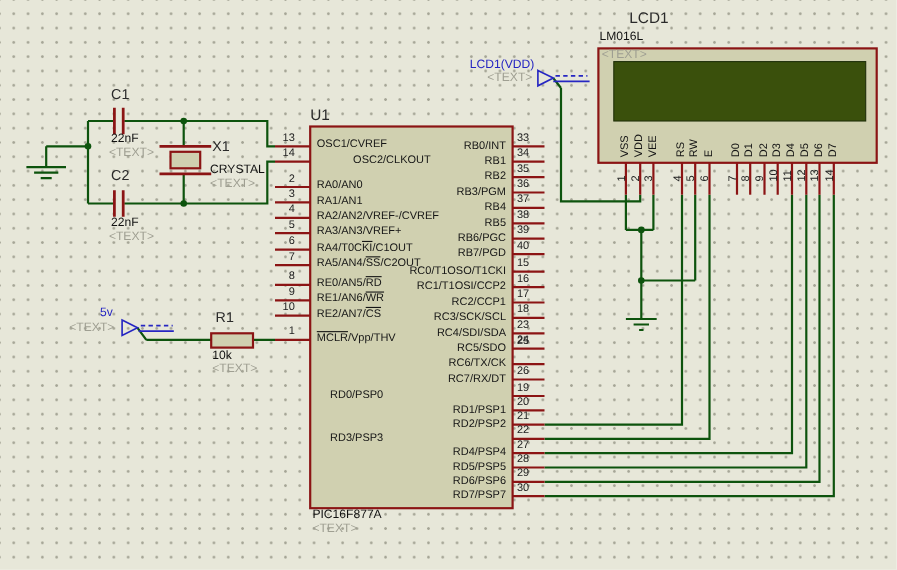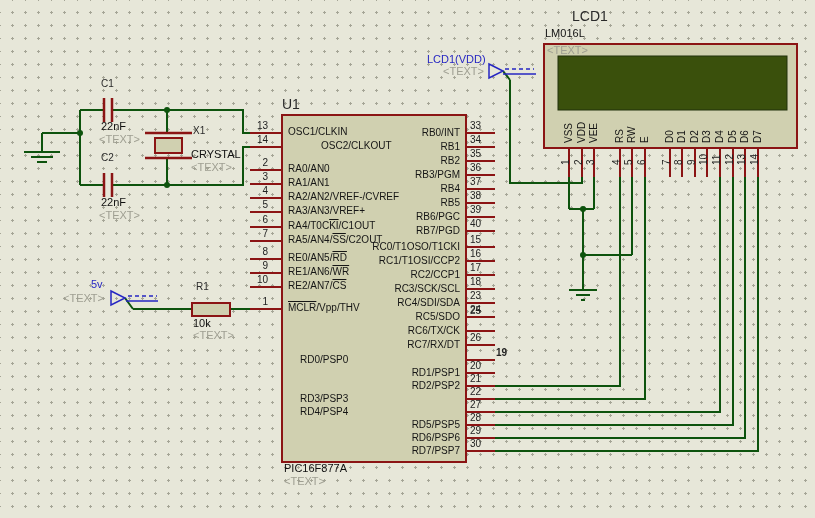--- a/index.html
+++ b/index.html
@@ -13,21 +13,21 @@
   svg{position:absolute;left:0;top:0}
   .wire{stroke:var(--wire);stroke-width:2;fill:none}
   .stub{stroke:var(--comp);stroke-width:2;fill:none}
   .compline{stroke:var(--comp);stroke-width:2.5;fill:none}
   .compbox{stroke:var(--comp);stroke-width:2;fill:var(--fill)}
   .screen{fill:var(--screen);stroke:#20300a;stroke-width:1}
   .dot{fill:var(--wire)}
   .blueline{stroke:var(--blue);stroke-width:1.5;fill:none}
   .lbl{position:absolute;white-space:nowrap;color:#1a1a1a;line-height:1}
   .bigref{font-size:14px;color:#2a2a2a}
-  .ref{font-size:10px;color:#2a2a2a}
+  .ref{font-size:13px;color:#2a2a2a}
   .val{font-size:11px;color:#111}
   .ph{font-size:11px;color:var(--ph)}
   .blue{font-size:11px;color:var(--blue)}
   .pinname{font-size:10px;color:#151515}
   .pinnum{font-size:10px;color:#222}
   .vlabel{transform:rotate(-90deg);transform-origin:0 0}
   .ov{text-decoration:overline}
 </style>
 </head>
 <body>
@@ -155,21 +155,21 @@
   <div class="lbl val" style="left:193px;top:318px">10k</div>
   <div class="lbl ph" style="left:193px;top:330px">&lt;TEXT&gt;</div>
 
   <div class="lbl blue" style="left:91px;top:279px">5v</div>
   <div class="lbl ph" style="left:63px;top:293px">&lt;TEXT&gt;</div>
 
   <div class="lbl blue" style="left:427px;top:54px">LCD1(VDD)</div>
   <div class="lbl ph" style="left:443px;top:66px">&lt;TEXT&gt;</div>
 
 <div class="lbl pinnum" style="left: 230px; top: 121px; width: 38px; text-align: right;">13</div>
-    <div class="lbl pinname" style="left: 288px; top: 127px;"><span>OSC1/CLKIN</span></div>
+    <div class="lbl pinname" style="left: 288px; top: 127px;"><span>OSC1/CVREF</span></div>
     <div class="lbl pinnum" style="left: 230px; top: 135px; width: 38px; text-align: right;">14</div>
     <div class="lbl pinname" style="left: 288px; top: 141px; margin-left: 33px;"><span>OSC2/CLKOUT</span></div>
     <div class="lbl pinnum" style="left: 230px; top: 158px; width: 38px; text-align: right;">2</div>
     <div class="lbl pinname" style="left: 288px; top: 164px;"><span>RA0/AN0</span></div>
     <div class="lbl pinnum" style="left: 230px; top: 172px; width: 38px; text-align: right;">3</div>
     <div class="lbl pinname" style="left: 288px; top: 178px;"><span>RA1/AN1</span></div>
     <div class="lbl pinnum" style="left: 230px; top: 186px; width: 38px; text-align: right;">4</div>
     <div class="lbl pinname" style="left: 288px; top: 192px;"><span>RA2/AN2/VREF-/CVREF</span></div>
     <div class="lbl pinnum" style="left: 230px; top: 200px; width: 38px; text-align: right;">5</div>
     <div class="lbl pinname" style="left: 288px; top: 206px;"><span>RA3/AN3/VREF+</span></div>
@@ -210,30 +210,30 @@
     <div class="lbl pinnum" style="left: 470px; top: 277px;">18</div>
     <div class="lbl pinname" style="left: 300px; top: 284px; width: 160px; text-align: right;"><span>RC3/SCK/SCL</span></div>
     <div class="lbl pinnum" style="left: 470px; top: 291px;">23</div>
     <div class="lbl pinname" style="left: 300px; top: 298px; width: 160px; text-align: right;"><span>RC4/SDI/SDA</span></div>
     <div class="lbl pinnum" style="left: 470px; top: 305px;">24</div>
     <div class="lbl pinname" style="left: 300px; top: 312px; width: 160px; text-align: right;"><span>RC5/SDO</span></div>
     <div class="lbl pinnum" style="left: 470px; top: 306px;">25</div>
     <div class="lbl pinname" style="left: 300px; top: 326px; width: 160px; text-align: right;"><span>RC6/TX/CK</span></div>
     <div class="lbl pinnum" style="left: 470px; top: 333px;">26</div>
     <div class="lbl pinname" style="left: 300px; top: 340px; width: 160px; text-align: right;"><span>RC7/RX/DT</span></div>
-    <div class="lbl pinnum" style="left: 496px; top: 348px; font-weight: bold;">19</div>
+    <div class="lbl pinnum" style="left: 470px; top: 348px;">19</div>
     <div class="lbl pinname" style="left: 300px; top: 355px; width: 160px; text-align: left;"><span>RD0/PSP0</span></div>
     <div class="lbl pinnum" style="left: 470px; top: 361px;">20</div>
     <div class="lbl pinname" style="left: 300px; top: 368px; width: 160px; text-align: right;"><span>RD1/PSP1</span></div>
     <div class="lbl pinnum" style="left: 470px; top: 374px;">21</div>
     <div class="lbl pinname" style="left: 300px; top: 381px; width: 160px; text-align: right;"><span>RD2/PSP2</span></div>
     <div class="lbl pinnum" style="left: 470px; top: 387px;">22</div>
     <div class="lbl pinname" style="left: 300px; top: 394px; width: 160px; text-align: left;"><span>RD3/PSP3</span></div>
     <div class="lbl pinnum" style="left: 470px; top: 400px;">27</div>
-    <div class="lbl pinname" style="left: 300px; top: 407px; width: 160px; text-align: left;"><span>RD4/PSP4</span></div>
+    <div class="lbl pinname" style="left: 300px; top: 407px; width: 160px; text-align: right;"><span>RD4/PSP4</span></div>
     <div class="lbl pinnum" style="left: 470px; top: 413px;">28</div>
     <div class="lbl pinname" style="left: 300px; top: 420px; width: 160px; text-align: right;"><span>RD5/PSP5</span></div>
     <div class="lbl pinnum" style="left: 470px; top: 426px;">29</div>
     <div class="lbl pinname" style="left: 300px; top: 433px; width: 160px; text-align: right;"><span>RD6/PSP6</span></div>
     <div class="lbl pinnum" style="left: 470px; top: 439px;">30</div>
     <div class="lbl pinname" style="left: 300px; top: 446px; width: 160px; text-align: right;"><span>RD7/PSP7</span></div>
     <div class="lbl pinname vlabel" style="left: 564px; top: 143px;">VSS</div>
     <div class="lbl pinnum vlabel" style="left: 561px; top: 165px;">1</div>
     <div class="lbl pinname vlabel" style="left: 577px; top: 143px;">VDD</div>
     <div class="lbl pinnum vlabel" style="left: 574px; top: 165px;">2</div>

